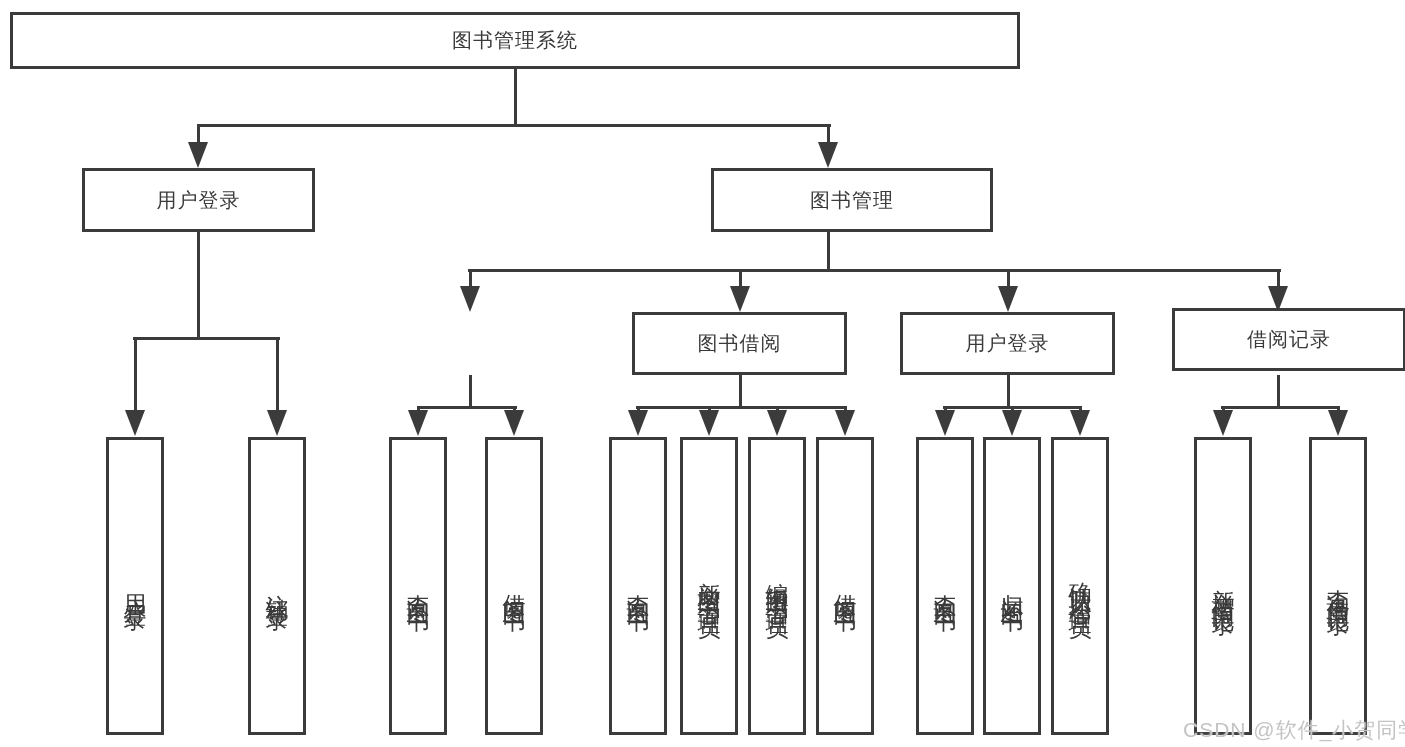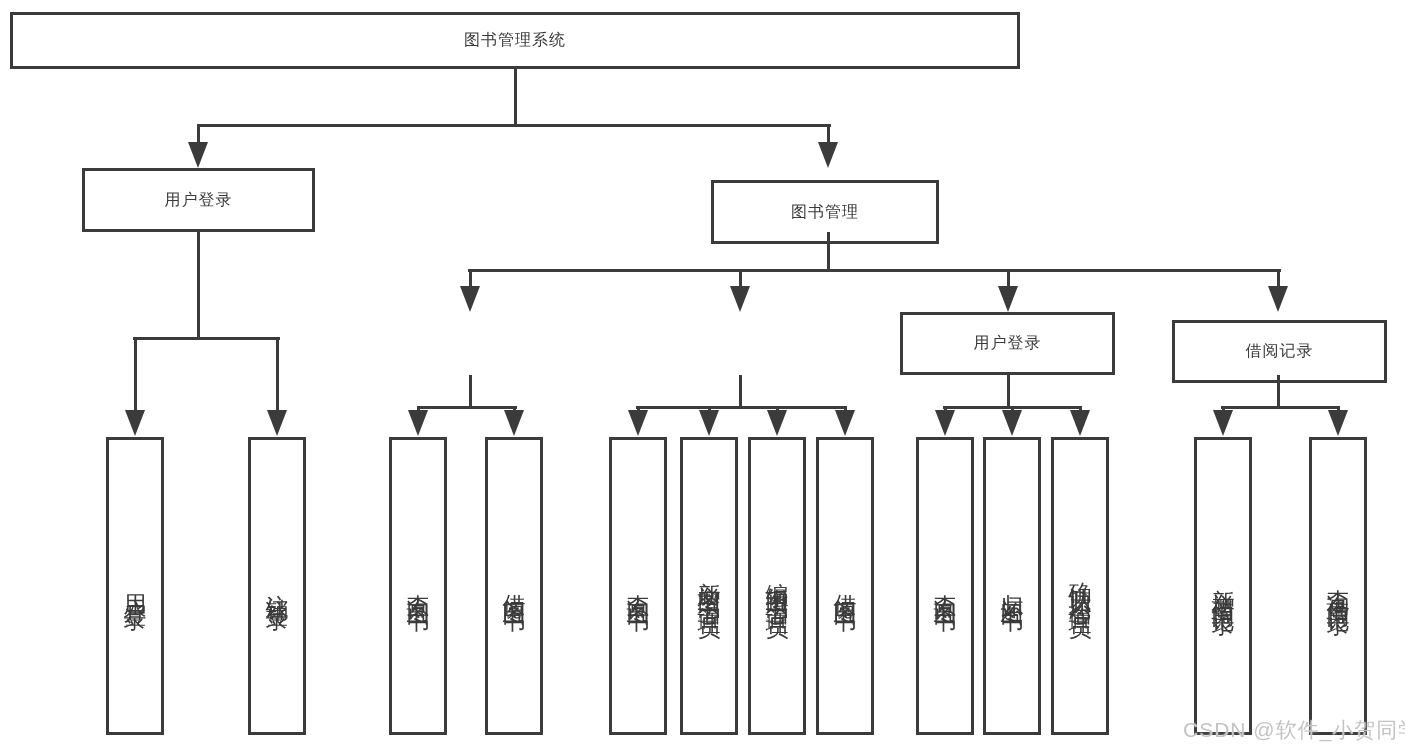--- a/index.html
+++ b/index.html
@@ -18,21 +18,21 @@
     overflow:hidden;
   }
   .box{
     position:absolute;
     box-sizing:border-box;
     border:3px solid var(--line);
     background:var(--background);
     display:flex;
     align-items:center;
     justify-content:center;
-    font-size:16px;
+    font-size:20px;
     letter-spacing:1px;
     color:var(--text);
   }
   .leaf{
     writing-mode:vertical-rl;
     font-size:23px;
     letter-spacing:5px;
     line-height:1;
   }
   .v{position:absolute;width:3px;background:var(--line);}
@@ -62,42 +62,43 @@
   <div class="box" style="left:10px;top:12px;width:1010px;height:57px;">图书管理系统</div>
 
   <div class="v" style="left:514px;top:69px;height:58px;"></div>
   <div class="h" style="left:197px;top:124px;width:634px;"></div>
   <div class="v" style="left:197px;top:124px;height:20px;"></div>
   <div class="a" style="left:188px;top:142px;"></div>
   <div class="v" style="left:827px;top:124px;height:20px;"></div>
   <div class="a" style="left:818px;top:142px;"></div>
 
   <div class="box" style="left:82px;top:168px;width:233px;height:64px;">用户登录</div>
-  <div class="box" style="left:711px;top:168px;width:228px;height:64px;margin-top:12px;">图书管理</div>
+  <div class="box" style="left:711px;top:168px;width:282px;height:64px;">图书管理</div>
 
   <div class="v" style="left:197px;top:232px;height:108px;"></div>
   <div class="h" style="left:133px;top:337px;width:147px;"></div>
   <div class="v" style="left:134px;top:337px;height:76px;"></div>
   <div class="a" style="left:125px;top:410px;"></div>
   <div class="v" style="left:276px;top:337px;height:76px;"></div>
   <div class="a" style="left:267px;top:410px;"></div>
 
   <div class="v" style="left:827px;top:232px;height:40px;"></div>
   <div class="h" style="left:468px;top:269px;width:813px;"></div>
   <div class="v" style="left:469px;top:269px;height:20px;"></div>
   <div class="a" style="left:460px;top:286px;"></div>
   <div class="v" style="left:739px;top:269px;height:20px;"></div>
   <div class="a" style="left:730px;top:286px;"></div>
   <div class="v" style="left:1007px;top:269px;height:20px;"></div>
   <div class="a" style="left:998px;top:286px;"></div>
   <div class="v" style="left:1277px;top:269px;height:20px;"></div>
   <div class="a" style="left:1268px;top:286px;"></div>
 
+  <div class="box" style="left:632px;top:312px;width:215px;height:63px;">图书借阅</div>
   <div class="box" style="left:900px;top:312px;width:215px;height:63px;">用户登录</div>
-  <div class="box" style="left:1172px;top:320px;width:215px;height:63px;">借阅记录</div>
+  <div class="box" style="left:1172px;top:308px;width:234px;height:63px;">借阅记录</div>
 
   <div class="v" style="left:469px;top:375px;height:34px;"></div>
   <div class="h" style="left:417px;top:406px;width:100px;"></div>
   <div class="v" style="left:417px;top:406px;height:8px;"></div>
   <div class="a" style="left:408px;top:410px;"></div>
   <div class="v" style="left:513px;top:406px;height:8px;"></div>
   <div class="a" style="left:504px;top:410px;"></div>
 
   <div class="v" style="left:739px;top:375px;height:34px;"></div>
   <div class="h" style="left:636px;top:406px;width:211px;"></div>

